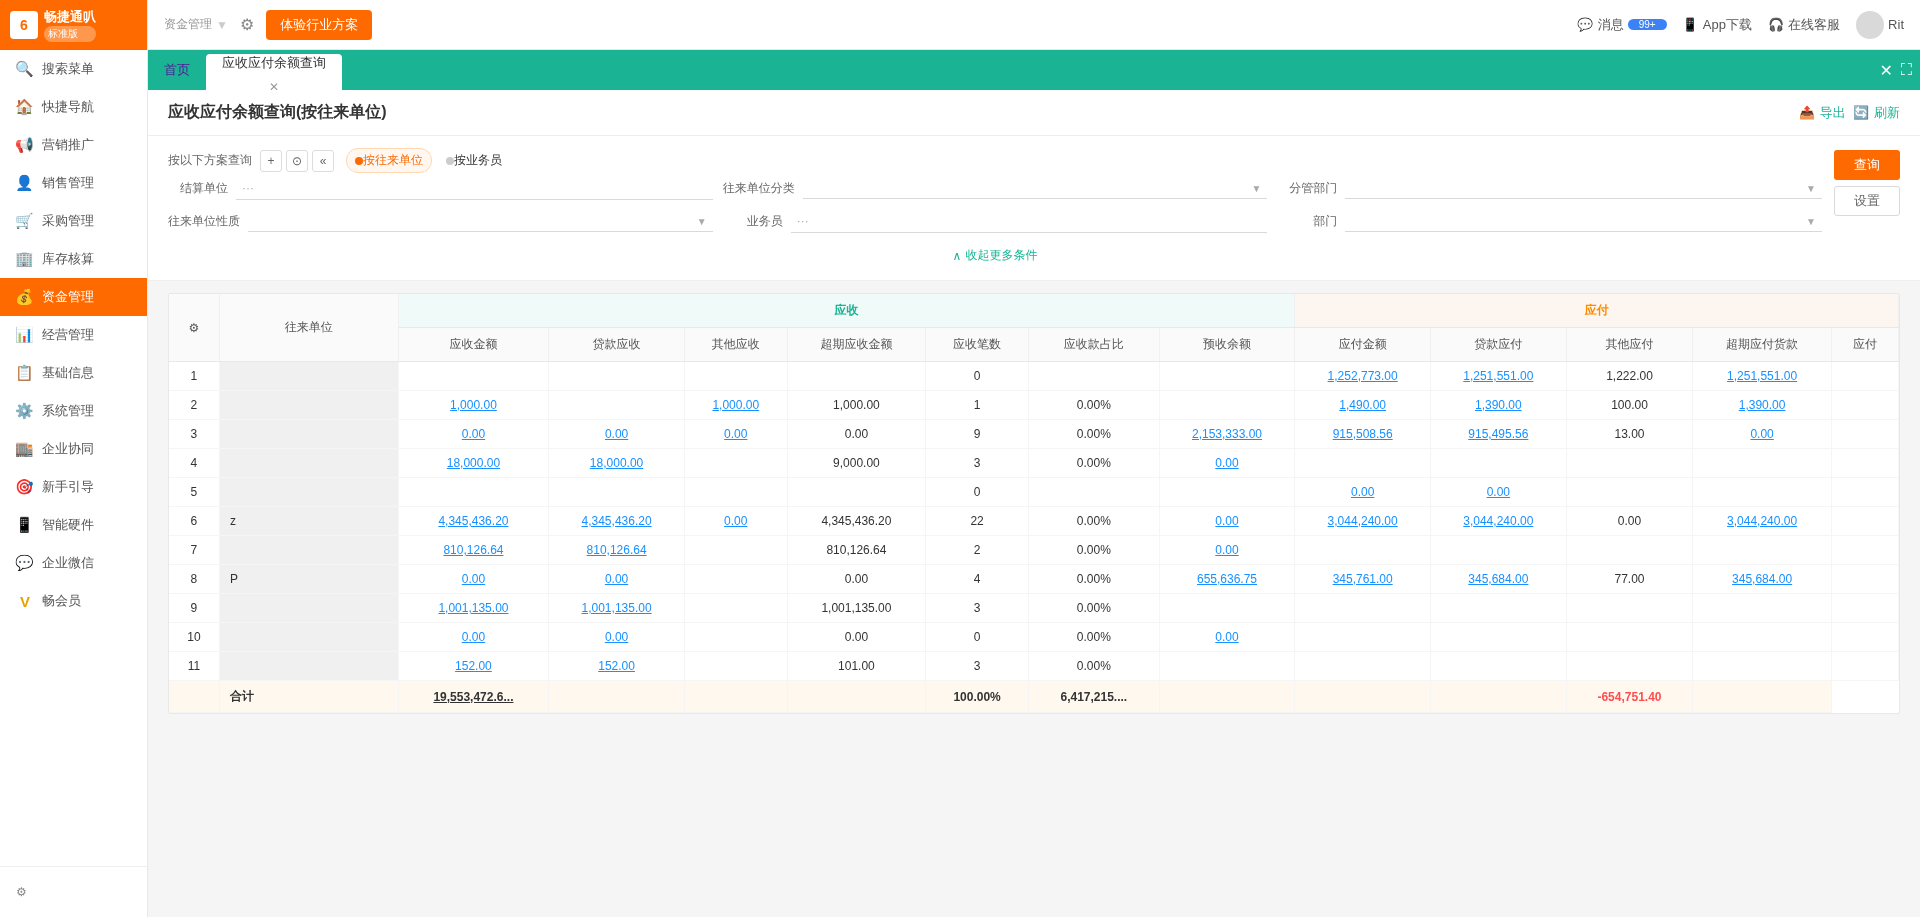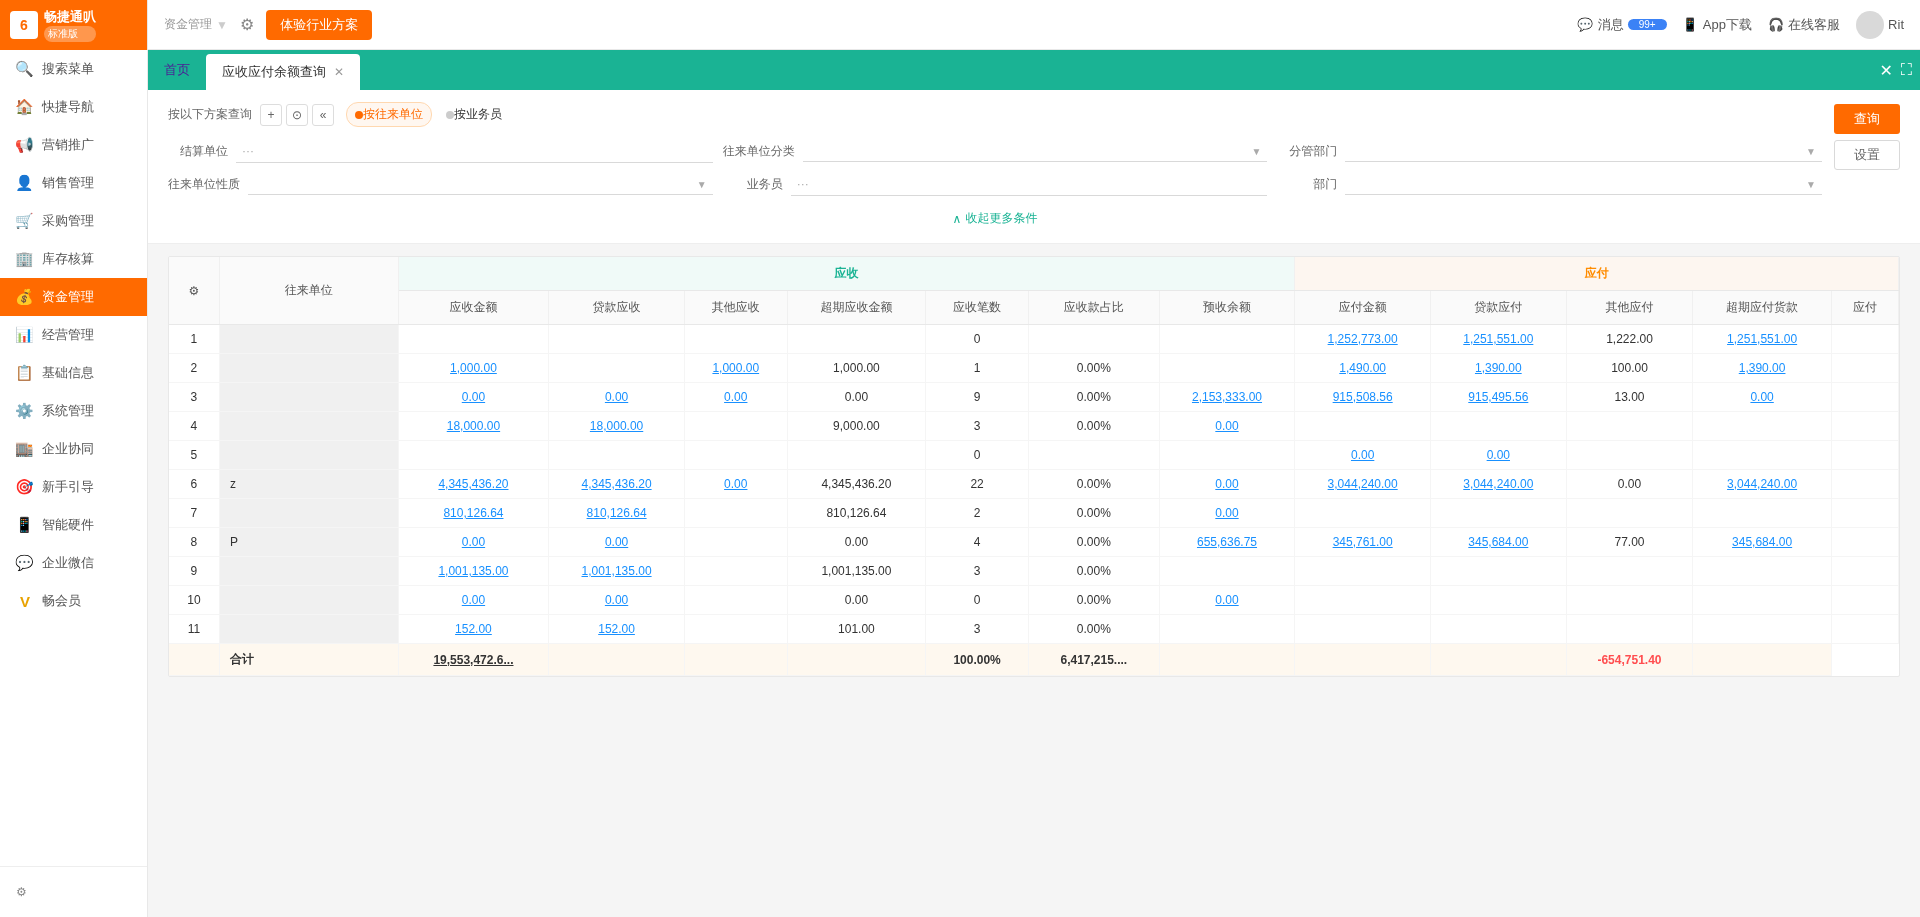--- a/index.html
+++ b/index.html
@@ -29,35 +29,35 @@
     .topbar-right { margin-left: auto; display: flex; align-items: center; gap: 16px; }
     .topbar-right-item { display: flex; align-items: center; gap: 4px; color: #555; font-size: 13px; cursor: pointer; }
     .topbar-badge { background: #3b82f6; color: #fff; font-size: 10px; padding: 0 11px; border-radius: 8px; min-width: 18px; text-align: center; }
     .topbar-avatar { width: 28px; height: 28px; border-radius: 50%; background: #d9d9d9; }
     .topbar-username { color: #555; font-size: 13px; }
 
     
     .tabbar { height: 40px; background: #1ab394; display: flex; align-items: stretch; flex-shrink: 0; }
     .tab { display: flex; align-items: center; padding: 0 16px; gap: 8px; cursor: pointer; font-size: 13px; }
     .tab.home { color: #4c1d95; }
-    .tab.active { background: #fff; color: #333; border-radius: 4px 4px 0 0; margin-top: 4px; }
+    .tab.active { background: #fff; color: #333; border-radius: 4px 4px 0 0; margin-top: 4px; flex-direction: column; }
     .tab-close { color: #999; font-size: 12px; cursor: pointer; }
     .tabbar-actions { margin-left: auto; display: flex; align-items: center; padding-right: 8px; gap: 8px; }
     .tabbar-action-btn { color: #fff; font-size: 16px; cursor: pointer; }
 
     
     .page { flex: 1; background: #f5f5f5; overflow: auto; padding: 0; }
     .page-header { background: #fff; padding: 12px 20px; display: flex; align-items: center; justify-content: space-between; border-bottom: 1px solid #eee; }
     .page-title { font-size: 16px; font-weight: bold; color: #333; }
     .page-header-actions { display: flex; gap: 8px; }
     .action-btn { display: flex; align-items: center; gap: 4px; color: #1ab394; font-size: 13px; cursor: pointer; }
 
     
     .query-section { background: #fff; padding: 12px 20px; border-bottom: 1px solid #eee; }
-    .query-methods { display: flex; align-items: center; gap: 8px; margin-bottom: 13px; }
+    .query-methods { display: flex; align-items: center; gap: 8px; margin-bottom: 4px; }
     .query-method-label { color: #666; font-size: 12px; }
     .query-method-icons { display: flex; gap: 4px; }
     .query-icon-btn { width: 22px; height: 22px; border: 1px solid #ddd; border-radius: 3px; display: flex; align-items: center; justify-content: center; cursor: pointer; color: #666; font-size: 12px; }
     .query-nav-left { display: flex; align-items: center; gap: 6px; margin-left: 4px; }
     .query-nav-item { display: flex; align-items: center; padding: 3px 8px; cursor: pointer; font-size: 12px; border-radius: 12px; }
     .query-nav-item.active { background: #fff7f0; color: #ff6a00; border: 1px solid #ffd8b0; }
     .query-nav-item.active .nav-dot { background: #ff6a00; }
     .nav-dot { width: 8px; height: 8px; border-radius: 50%; background: #ccc; }
 
     .query-fields { display: grid; grid-template-columns: 1fr 1fr 1fr; gap: 10px; }
@@ -205,20 +205,33 @@
       <span class="tab-close">✕</span>
     </div>
     <div class="tabbar-actions">
       <span class="tabbar-action-btn">✕</span>
       <span class="tabbar-action-btn">⛶</span>
     </div>
   </div>
 
   <div class="page">
 
+    <div class="page-header">
+      <h2 class="page-title">应收应付余额查询(按往来单位)</h2>
+      <div class="page-header-actions">
+        <div class="action-btn">
+          <span>📤</span>
+          <span>导出</span>
+        </div>
+        <div class="action-btn">
+          <span>🔄</span>
+          <span>刷新</span>
+        </div>
+      </div>
+    </div>
 
     <div class="query-section">
       <div style="display:flex;align-items:flex-start;gap:12px;">
         <div style="flex:1;">
 
           <div class="query-methods">
             <span class="query-method-label">按以下方案查询</span>
             <div class="query-method-icons">
               <div class="query-icon-btn">+</div>
               <div class="query-icon-btn">⊙</div>

